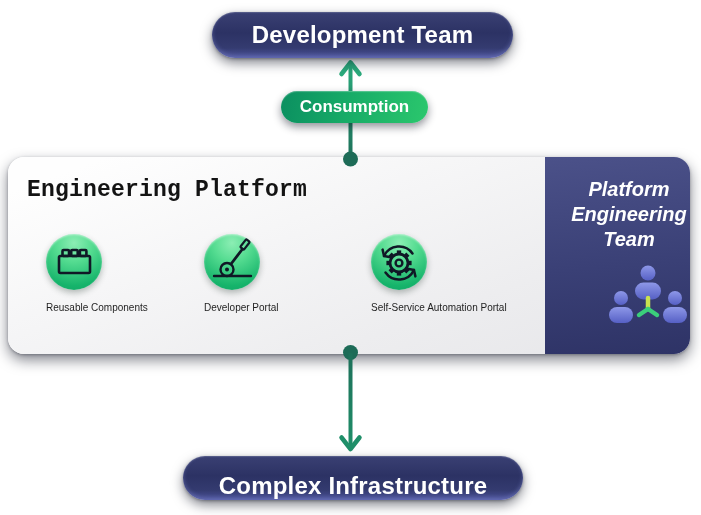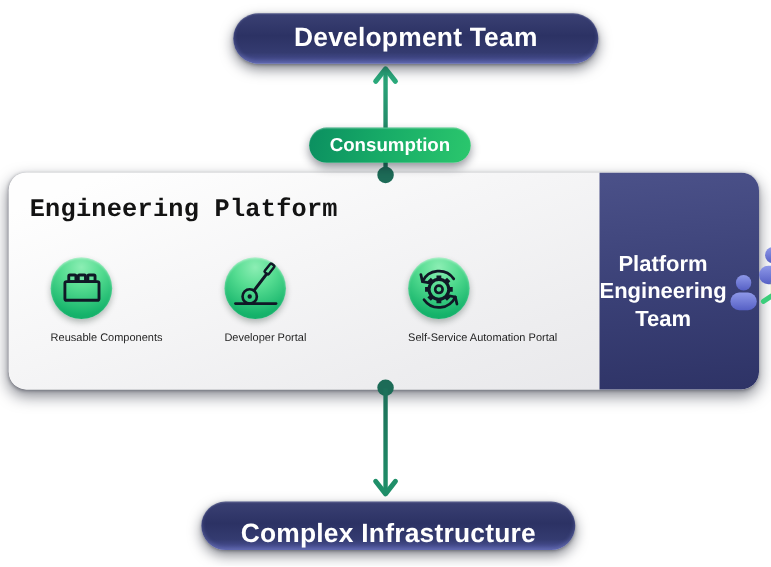--- a/index.html
+++ b/index.html
@@ -11,31 +11,31 @@
   .overlay{position:absolute;left:0;top:0;z-index:2;pointer-events:none;}
   
   .navy-pill{
     position:absolute;z-index:3;display:flex;align-items:center;justify-content:center;
     color:#ffffff;font-weight:bold;font-size:24px;letter-spacing:.2px;
     background:linear-gradient(180deg,#3a4073 0%,#2c3264 45%,#343b70 78%,#4d549c 100%);
     border-radius:23px;
     box-shadow:0 5px 12px rgba(12,16,32,.5),0 1px 3px rgba(12,16,32,.35),
                inset 0 -2px 4px rgba(130,140,210,.45),inset 0 1px 1px rgba(255,255,255,.14);
   }
-  .pill-dev{left:212px;top:12px;width:332px;height:46px;}
+  .pill-dev{left:212px;top:12px;width:301px;height:46px;}
   .pill-infra{left:183px;top:456px;width:340px;height:44px;border-radius:22px;align-items:flex-end;}
   
   .green-pill{
     position:absolute;z-index:3;display:flex;align-items:center;justify-content:center;
     color:#ffffff;font-weight:bold;font-size:17px;
     background:linear-gradient(100deg,#0b8f60 0%,#17ab67 45%,#2bc76d 100%);
     border-radius:16px;
     box-shadow:0 4px 9px rgba(12,16,32,.45),inset 0 1px 1px rgba(255,255,255,.28);
   }
-  .pill-consumption{left:281px;top:91px;width:147px;height:32px;margin-top:25px;}
+  .pill-consumption{left:281px;top:91px;width:147px;height:32px;}
   .pill-automation{left:285px;top:390px;width:137px;height:32px;}
   
   .card{
     position:absolute;left:8px;top:157px;width:682px;height:197px;z-index:1;
     background:linear-gradient(160deg,#fefefe 8%,#ededef 70%,#e6e6e9 100%);
     border-radius:16px;
     box-shadow:0 6px 14px rgba(12,16,32,.5),0 1px 3px rgba(12,16,32,.3);
   }
   .card-title{
     position:absolute;left:19px;top:20px;
@@ -50,21 +50,21 @@
     display:flex;align-items:center;justify-content:center;
   }
   .cap-label{
     margin-top:8px;font-size:10px;line-height:20px;color:#1f1f1f;max-width:150px;
   }
   
   .team-panel{
     position:absolute;left:537px;top:0;width:145px;height:197px;
     border-radius:0 16px 16px 0;
     background:linear-gradient(175deg,#4b5189 0%,#3a4076 55%,#2e3366 100%);
-    display:flex;align-items:center;
+    display:flex;flex-direction:column;align-items:flex-end;font-style:italic;
   }
   .team-title{
     margin-top:20px;width:122px;text-align:center;
     color:#ffffff;font-weight:bold;font-size:20px;line-height:25px;
   }
   .team-icon-wrap{margin-top:12px;}
 </style>
 </head>
 <body>
 

